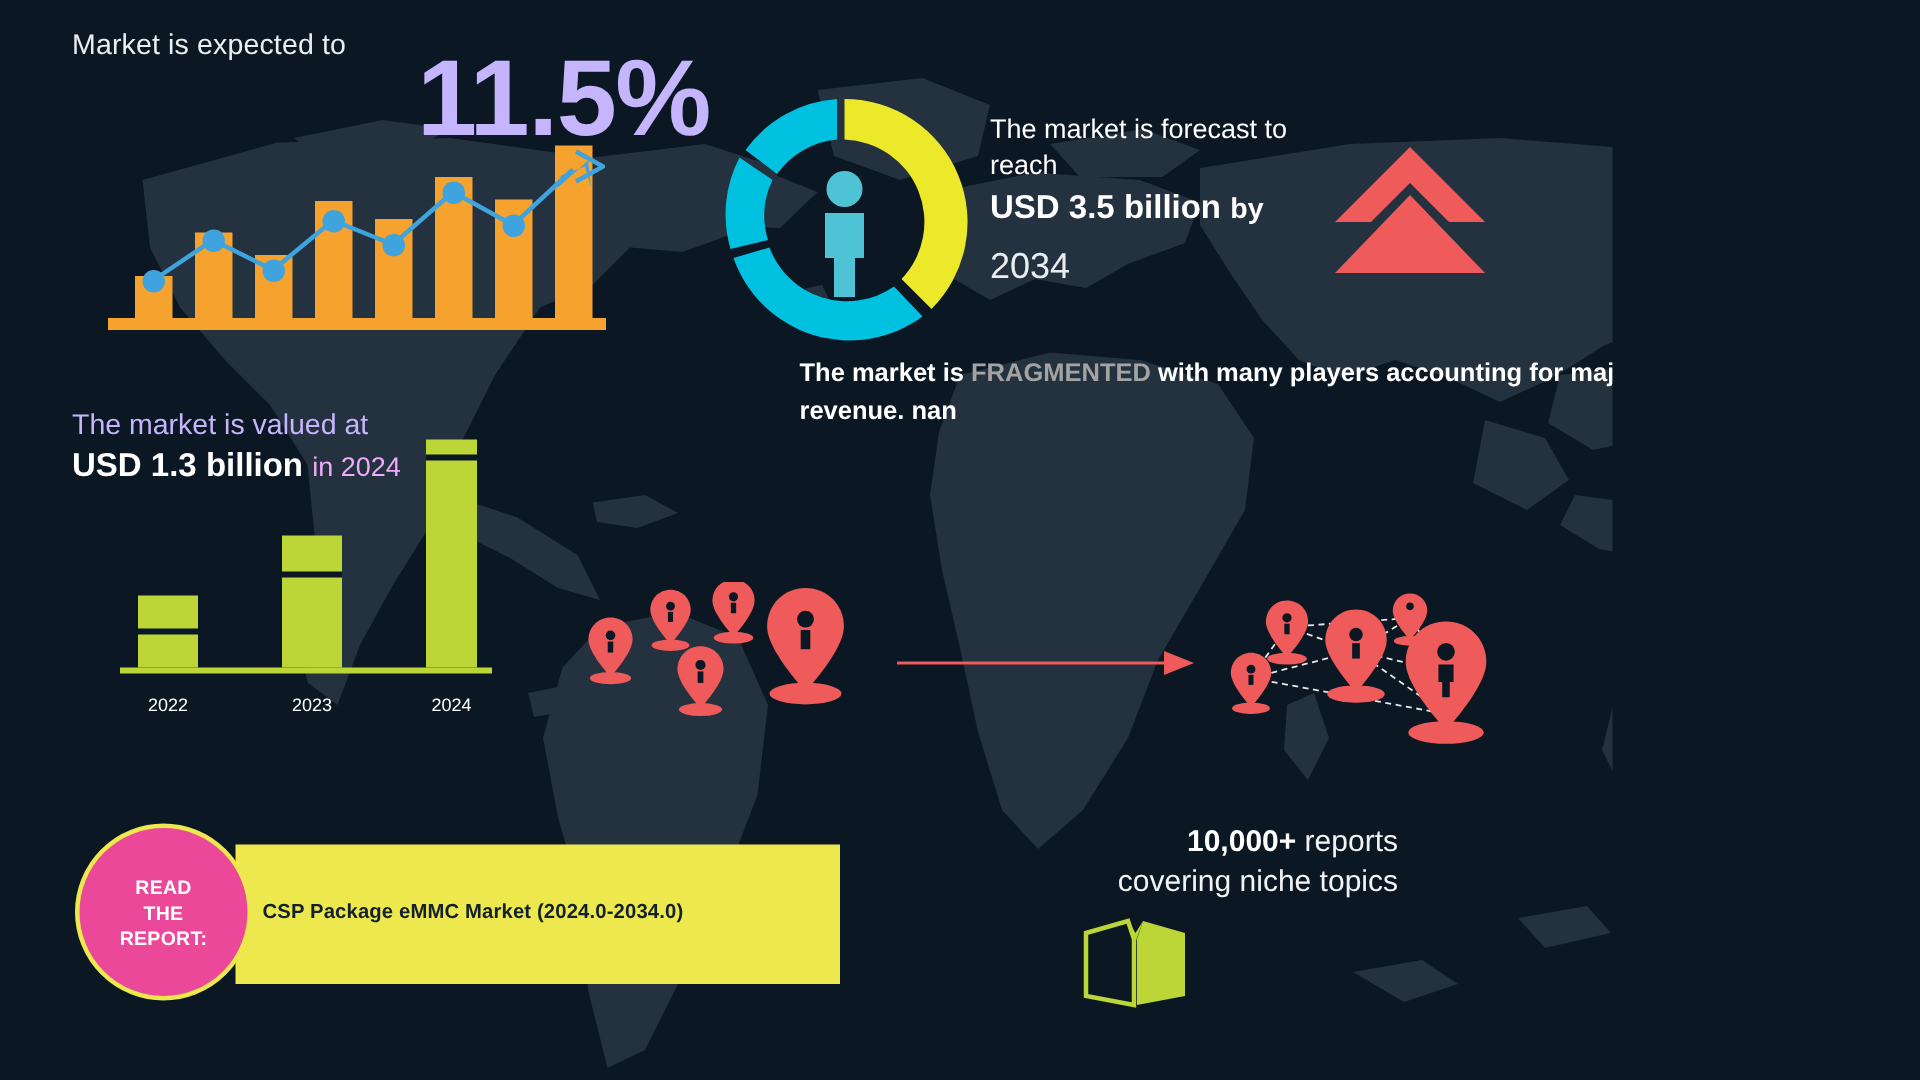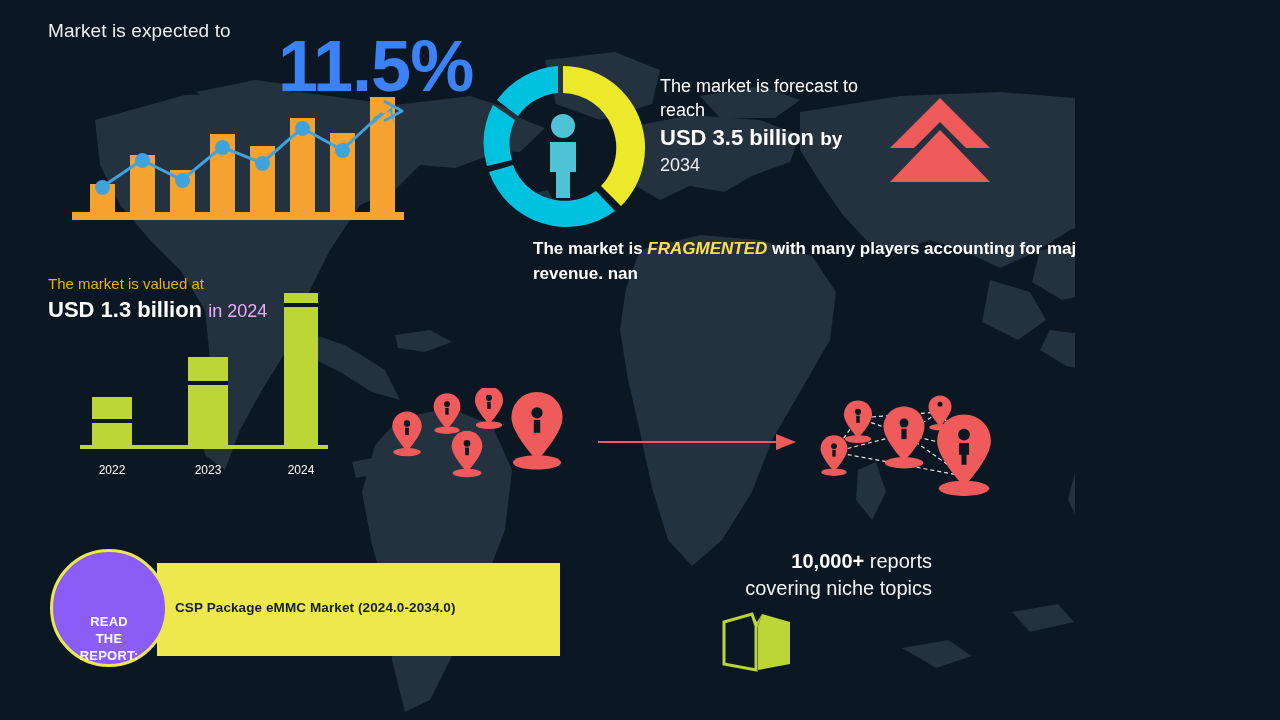--- a/index.html
+++ b/index.html
@@ -13,54 +13,54 @@
   #stage{position:absolute;left:0;top:0;width:1048px;height:720px;overflow:hidden;padding-left:27px;}
   .layer{position:absolute;left:0;top:0;width:1280px;height:720px;}
   .abs{position:absolute;}
 
   
   .cagr-block{left:48px;top:18px;width:380px;}
   .cagr-line{font-size:19px;line-height:25px;color:#e9eef2;font-weight:400;letter-spacing:.1px;}
   .cagr-line b{font-weight:700;color:#ffffff;}
   .cagr-value{
     position:absolute;left:230px;top:12px;
-    font-size:72px;line-height:72px;font-weight:700;color:#3b82f6;letter-spacing:-1px;
+    font-size:72px;line-height:72px;font-weight:700;color:#c4b5fd;letter-spacing:-1px;
   }
 
   .forecast-block{left:660px;top:74px;width:235px;}
   .forecast-small{font-size:18px;line-height:24px;color:#ffffff;}
   .forecast-big{font-size:22px;line-height:28px;font-weight:700;color:#ffffff;margin-top:2px;}
   .forecast-big .lite{font-weight:700;font-size:19px;}
-  .forecast-year{font-size:18px;line-height:24px;color:#e9eef2;}
+  .forecast-year{font-size:24px;line-height:24px;color:#e9eef2;margin-top:12px;}
 
   .frag-block{left:533px;top:236px;width:680px;}
   .frag-text{font-size:17px;line-height:25px;color:#ffffff;font-weight:600;}
-  .frag-text .hl{color:#fde047;font-weight:700;font-style:italic;}
+  .frag-text .hl{color:#a3a3a3;font-weight:700;}
 
   .valued-block{left:48px;top:272px;width:330px;}
-  .valued-small{font-size:15px;line-height:23px;color:#eab308;}
+  .valued-small{font-size:19px;line-height:23px;color:#c4b5fd;}
   .valued-big{font-size:22px;line-height:30px;font-weight:700;color:#ffffff;}
   .valued-big .lite{font-weight:400;font-size:18px;color:#f0abfc;}
 
   .reports-block{left:632px;top:548px;width:300px;text-align:right;}
   .reports-line{font-size:20px;line-height:27px;color:#f1f4f6;}
   .reports-line b{font-weight:700;color:#ffffff;}
 
   
   .ribbon{
     left:157px;top:563px;width:403px;height:93px;background:#ece84e;
   }
   .ribbon-label{
     position:absolute;left:175px;top:600px;width:330px;
     font-size:13.5px;font-weight:700;color:#14202b;letter-spacing:.1px;
   }
   .read-circle{
     left:50px;top:549px;width:118px;height:118px;border-radius:50%;
-    background:#8b5cf6;border:3px solid #ece84e;
-    display:flex;align-items:flex-end;justify-content:center;
+    background:#ec4899;border:3px solid #ece84e;
+    display:flex;align-items:center;justify-content:center;
     box-sizing:border-box;
   }
   .read-circle span{
     font-size:13px;font-weight:700;line-height:17px;text-align:center;color:#ffffff;letter-spacing:.2px;
   }
 
   
   .bars-orange{left:72px;top:95px;width:335px;height:125px;}
   .obar{position:absolute;bottom:8px;background:#f6a22e;width:25px;}
   .obase{position:absolute;left:0;bottom:0;width:332px;height:8px;background:#f6a22e;}

